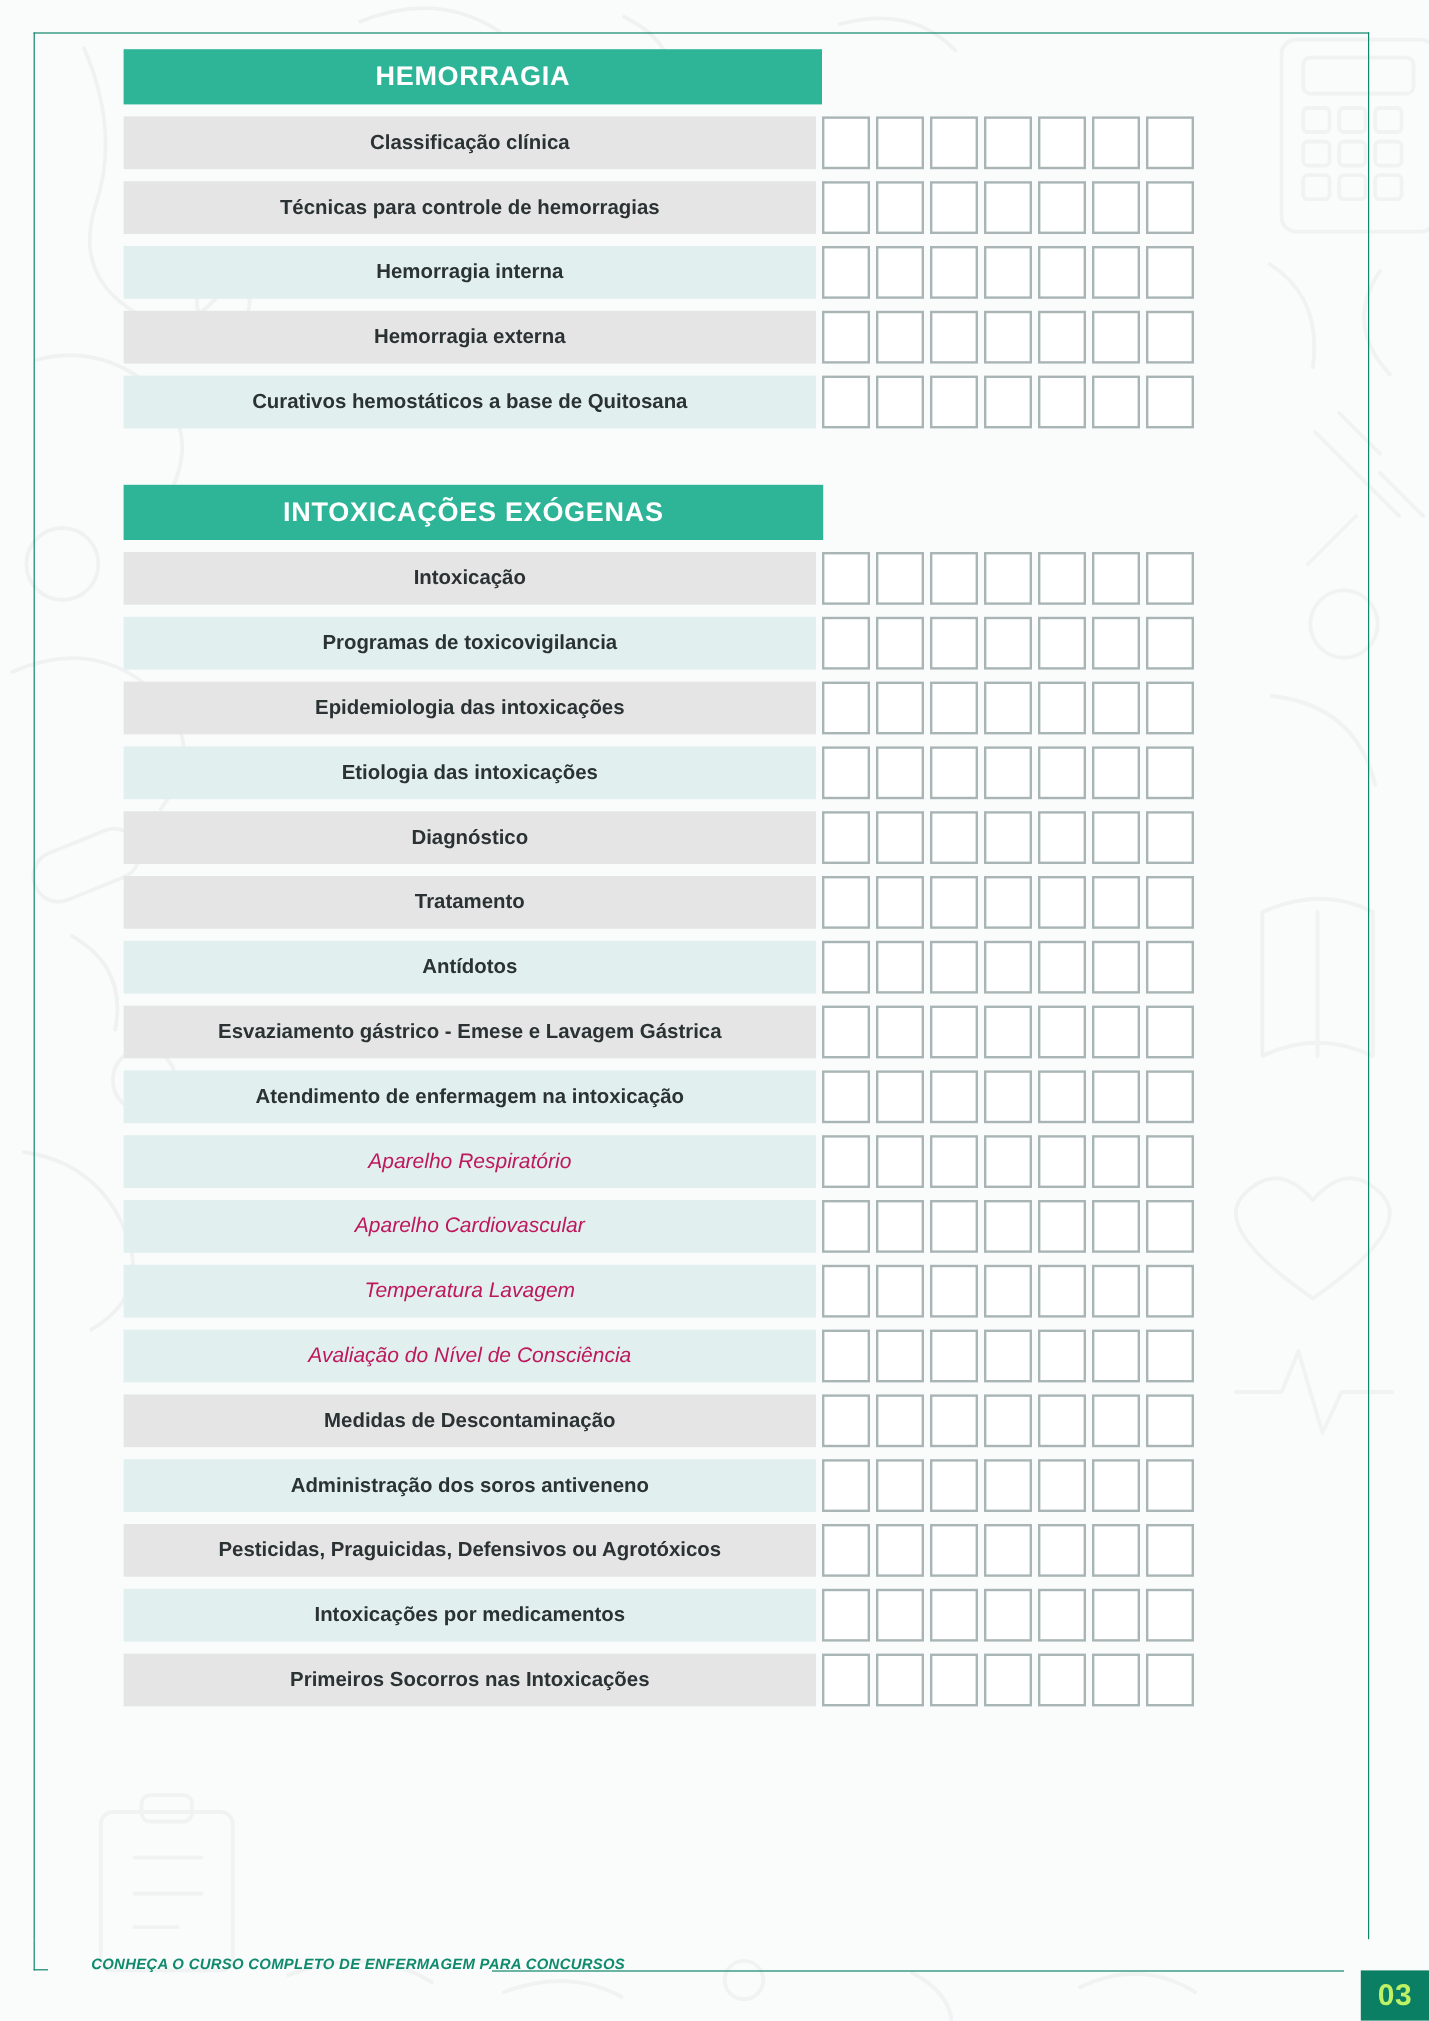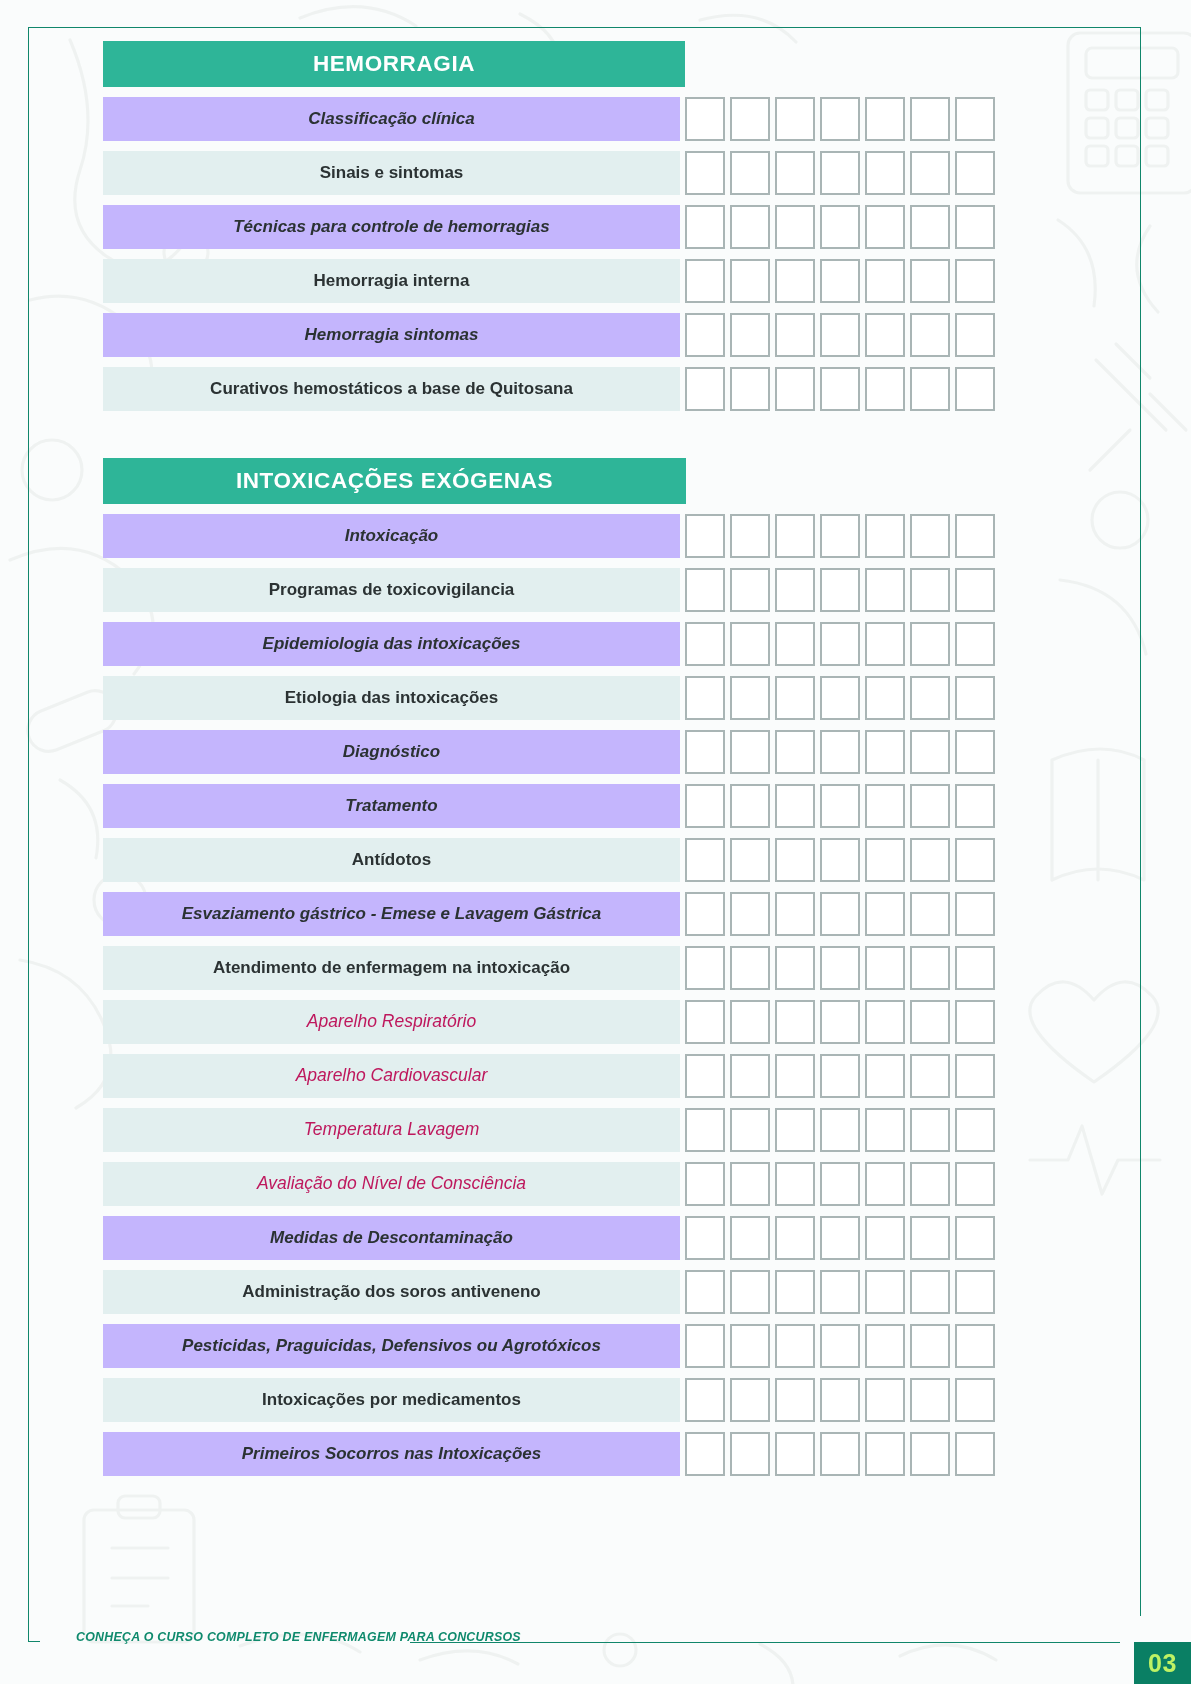--- a/index.html
+++ b/index.html
@@ -92,21 +92,21 @@
     align-items: center;
     justify-content: center;
     text-align: center;
     font-size: 17px;
     font-weight: bold;
     color: #2b3233;
     padding: 0 14px;
     line-height: 1.1;
   }
 
-  .row.dark  .row-label { background: #c4b5fd; font-style: italic; }
+  .row.dark  .row-label { background: #e5e5e5; }
   .row.light .row-label { background: #e2efef; }
 
   .row.sub .row-label {
     font-style: italic;
     font-weight: normal;
     font-size: 17.5px;
     background: #e2efef;
     color: #be185d;
   }
 
@@ -249,32 +249,20 @@
         <div class="boxes">
           <span class="chk"></span>
           <span class="chk"></span>
           <span class="chk"></span>
           <span class="chk"></span>
           <span class="chk"></span>
           <span class="chk"></span>
           <span class="chk"></span>
         </div>
       </div>
-      <div class="row light">
-        <div class="row-label">Sinais e sintomas</div>
-        <div class="boxes">
-          <span class="chk"></span>
-          <span class="chk"></span>
-          <span class="chk"></span>
-          <span class="chk"></span>
-          <span class="chk"></span>
-          <span class="chk"></span>
-          <span class="chk"></span>
-        </div>
-      </div>
       <div class="row dark">
         <div class="row-label">Técnicas para controle de hemorragias</div>
         <div class="boxes">
           <span class="chk"></span>
           <span class="chk"></span>
           <span class="chk"></span>
           <span class="chk"></span>
           <span class="chk"></span>
           <span class="chk"></span>
           <span class="chk"></span>
@@ -286,21 +274,21 @@
           <span class="chk"></span>
           <span class="chk"></span>
           <span class="chk"></span>
           <span class="chk"></span>
           <span class="chk"></span>
           <span class="chk"></span>
           <span class="chk"></span>
         </div>
       </div>
       <div class="row dark">
-        <div class="row-label">Hemorragia sintomas</div>
+        <div class="row-label">Hemorragia externa</div>
         <div class="boxes">
           <span class="chk"></span>
           <span class="chk"></span>
           <span class="chk"></span>
           <span class="chk"></span>
           <span class="chk"></span>
           <span class="chk"></span>
           <span class="chk"></span>
         </div>
       </div>

